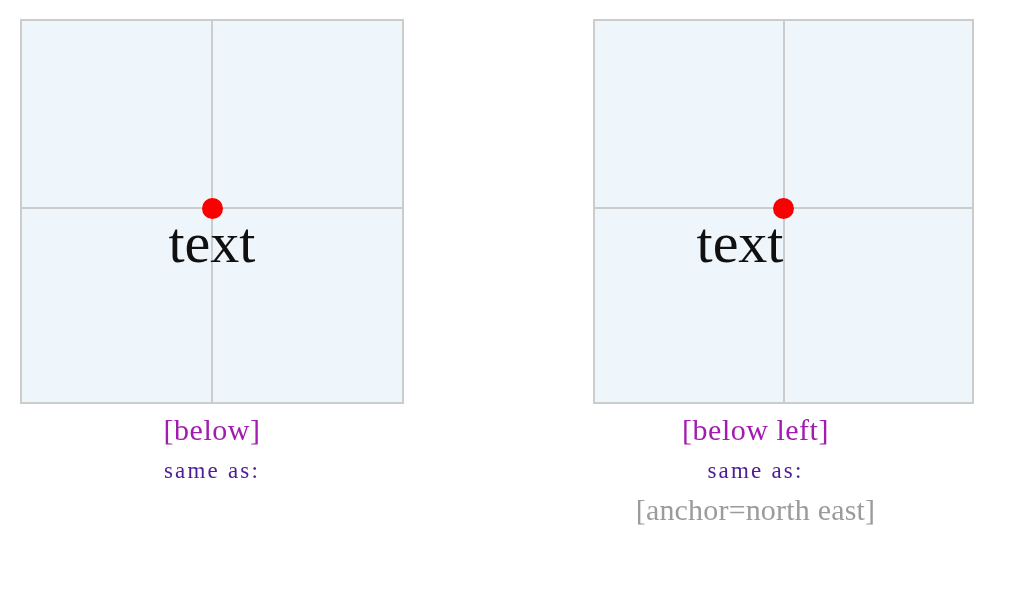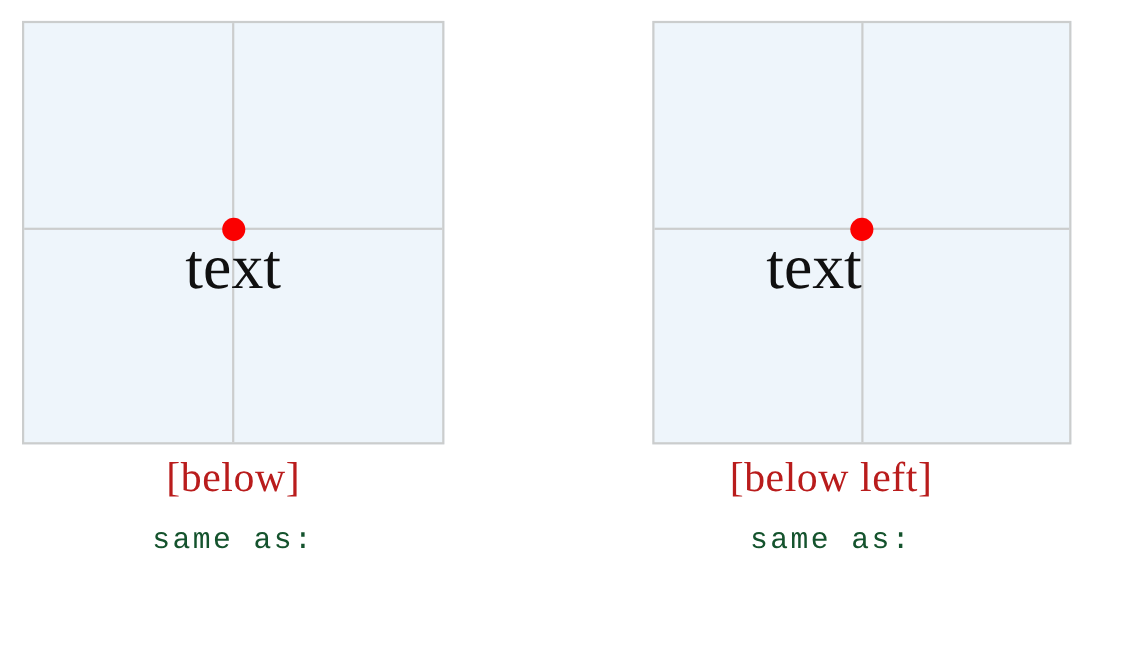--- a/index.html
+++ b/index.html
@@ -94,35 +94,34 @@
   
   .caption {
     position: absolute;
     text-align: center;
     font-family: "Liberation Serif", "DejaVu Serif", serif;
   }
   .caption.left  { left: 20px;  top: 415px; width: 384px; }
   .caption.right { left: 565px; top: 415px; width: 381px; }
 
   .caption-option {
-    color: #b91c1c;
-    font-size: 38px;
+    color: #a21caf;
+    font-size: 30px;
     letter-spacing: 0.5px;
     line-height: 1.0;
-    margin-bottom: 26px;
+    margin-bottom: 14px;
     white-space: nowrap;
   }
   .caption-sameas {
-    color: #14532d;
-    font-size: 27px;
+    color: #4c1d95;
+    font-size: 23px;
     letter-spacing: 2.2px;
     line-height: 1.0;
     margin-bottom: 13px;
     white-space: nowrap;
-    font-family: Liberation Mono, monospace;
   }
   .caption-equiv {
     color: #9b9b9b;
     font-size: 30px;
     letter-spacing: 0.2px;
     line-height: 1.0;
     white-space: nowrap;
   }
   .caption-equiv .eq {
     font-family: "Liberation Serif", "DejaVu Serif", serif;
@@ -149,15 +148,18 @@
   <div class="panel right">
     <div class="gridline v"></div>
     <div class="gridline h"></div>
     <div class="anchor-dot"></div>
     <div class="node-text below-left">text</div>
   </div>
 
   <div class="caption right">
     <div class="caption-option">[below left]</div>
     <div class="caption-sameas">same as:</div>
+    <div class="caption-equiv">
+      <span>[anchor</span><span class="eq">=</span><span>north east]</span>
+    </div>
   </div>
 
 </div>
 
 </body></html>

